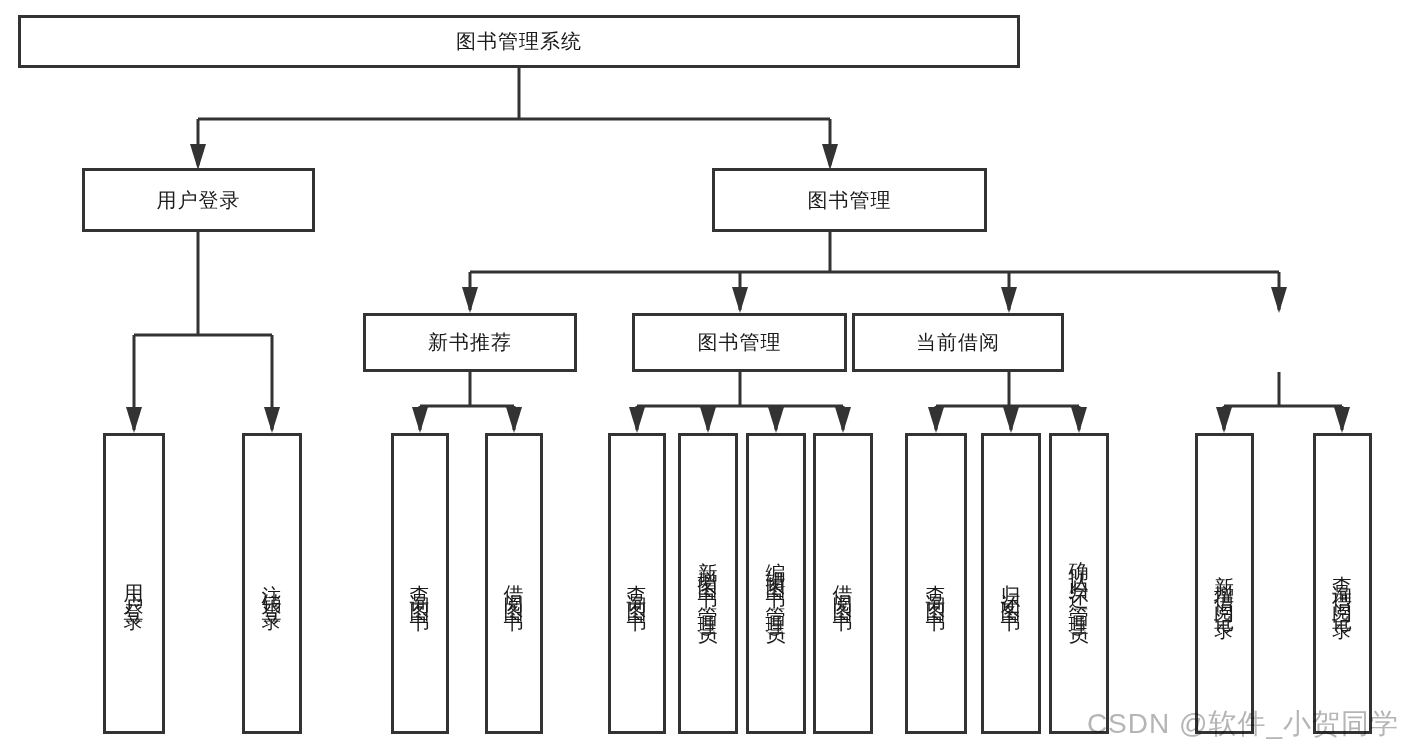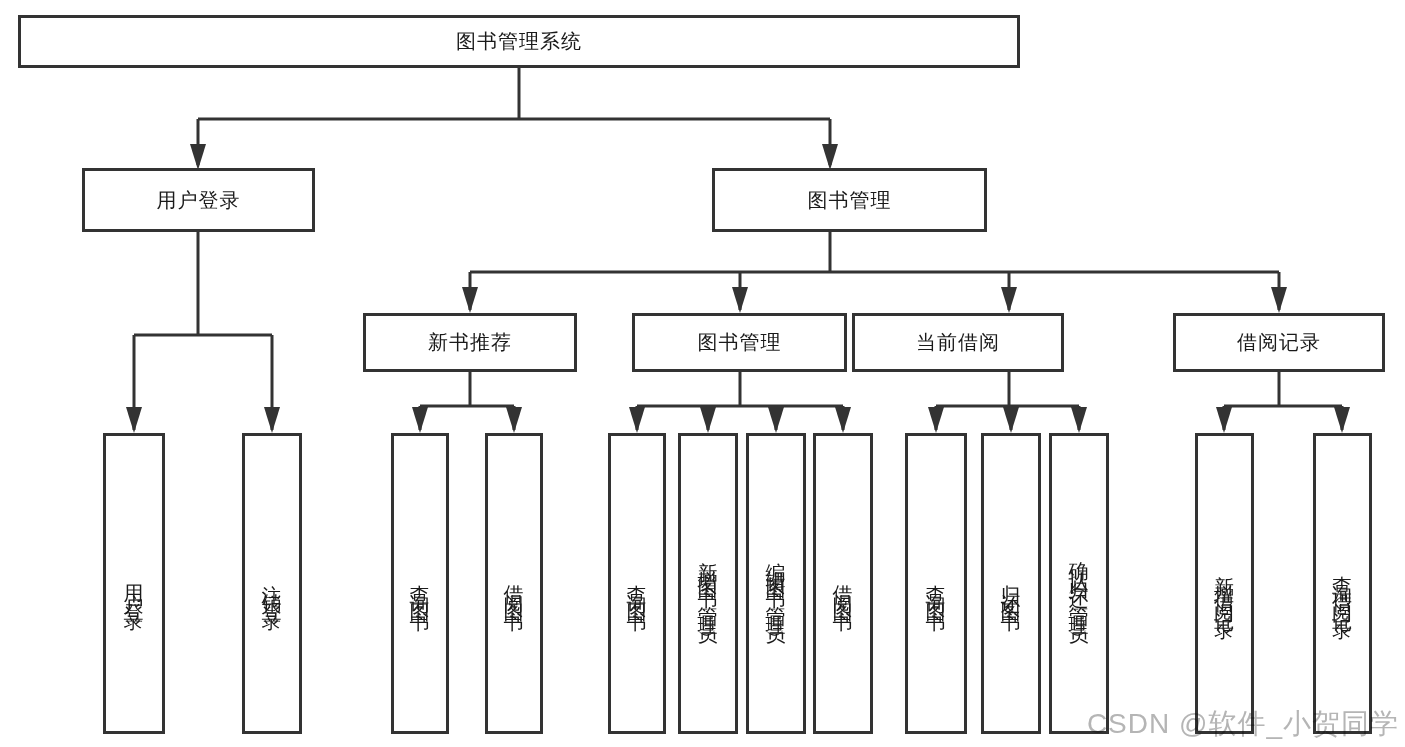--- a/index.html
+++ b/index.html
@@ -113,21 +113,20 @@
     </svg>
 
   <div class="box" style="left:18px;top:15px;width:1002px;height:53px">图书管理系统</div>
 
   <div class="box" style="left:82px;top:168px;width:233px;height:64px">用户登录</div>
   <div class="box" style="left:712px;top:168px;width:275px;height:64px">图书管理</div>
 
   <div class="box" style="left:363px;top:313px;width:214px;height:59px">新书推荐</div>
   <div class="box" style="left:632px;top:313px;width:215px;height:59px">图书管理</div>
   <div class="box" style="left:852px;top:313px;width:212px;height:59px">当前借阅</div>
-  <div class="box" style="left:1173px;top:313px;width:212px;height:59px">借阅记录</div>
 
   <div class="box vbox" style="left:103px;top:433px;width:62px;height:301px">用户登录</div>
   <div class="box vbox" style="left:242px;top:433px;width:60px;height:301px">注销登录</div>
 
   <div class="box vbox" style="left:391px;top:433px;width:58px;height:301px">查询图书</div>
   <div class="box vbox" style="left:485px;top:433px;width:58px;height:301px">借阅图书</div>
 
   <div class="box vbox" style="left:608px;top:433px;width:58px;height:301px">查询图书</div>
   <div class="box vbox" style="left:678px;top:433px;width:60px;height:301px">新增图书（管理员）</div>
   <div class="box vbox" style="left:746px;top:433px;width:60px;height:301px">编辑图书（管理员）</div>

